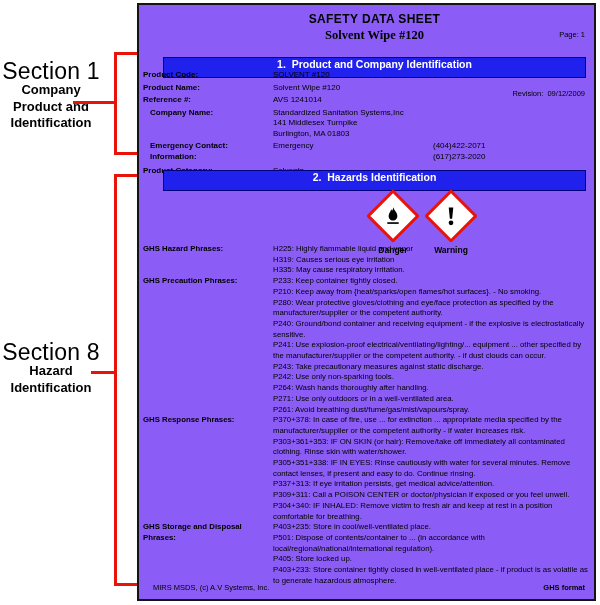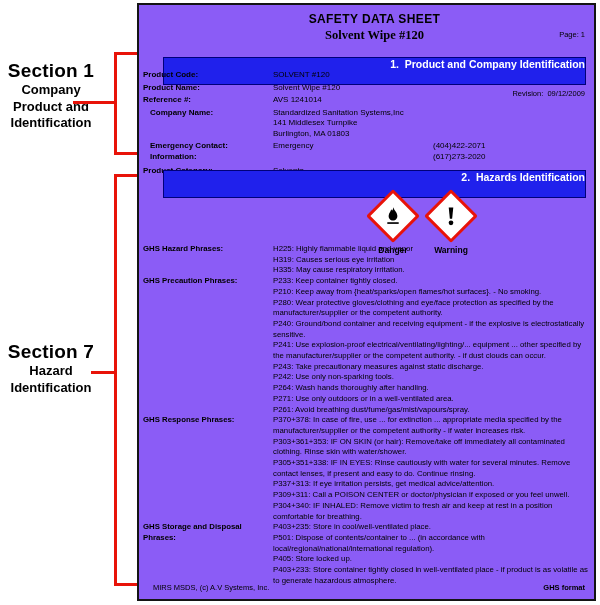--- a/index.html
+++ b/index.html
@@ -6,40 +6,40 @@
     --banner-blue:#2021EC; --red:#E81309; --border:#141414;
   }
   html,body{margin:0;padding:0;}
   body{
     width:600px;height:605px;position:relative;overflow:hidden;background:#fff;
     font-family:"Liberation Sans",sans-serif;color:#000;
     -webkit-font-smoothing:antialiased;
   }
   
   .ann{position:absolute;text-align:center;}
-  .ann-title{font-weight:bold;font-size:19px;line-height:22px;letter-spacing:.2px;}
+  .ann-title{font-weight:normal;font-size:23px;line-height:22px;letter-spacing:.2px;}
   .ann-sub{font-weight:bold;font-size:13px;line-height:16.5px;}
   #ann1{left:0;top:60px;width:102px;}
   #ann2{left:0;top:341px;width:102px;}
   
   .rl{position:absolute;background:var(--red);}
   
   .page{
     position:absolute;left:137px;top:3px;width:459px;height:598px;
     box-sizing:border-box;border:2px solid var(--border);background:#8b5cf6;
   }
   .hdr-c{position:absolute;top:7px;left:24px;width:423px;text-align:center;}
   .hdr-title{font-size:12px;font-weight:bold;letter-spacing:.4px;}
   .hdr-sub{font-family:"Liberation Serif",serif;font-size:12.5px;font-weight:bold;margin-top:2px;}
   .hdr-meta{position:absolute;top:6px;right:9px;text-align:right;font-size:7.5px;line-height:9.5px;white-space:pre;}
   .hdr-meta .pg{margin-bottom:2px;}
   .banner{
-    position:absolute;left:24px;width:423px;height:28px;box-sizing:border-box;
+    position:absolute;left:24px;width:423px;height:21px;box-sizing:border-box;
     background:var(--banner-blue);border:1px solid #00007a;color:#fff;
-    font-weight:bold;font-size:10.5px;line-height:12.5px;text-align:right;white-space:pre;
+    font-weight:bold;font-size:10.5px;line-height:12.5px;text-align:center;white-space:pre;
   }
   #banner1{top:52px;}
   #banner2{top:165px;}
   #id-rows{position:absolute;top:65px;left:4px;width:447px;font-size:8px;line-height:10.5px;}
   .id-row{display:grid;grid-template-columns:130px 160px 1fr;margin-bottom:2px;}
   .id-row.id-cat{margin-top:4px;}
   .id-label{font-weight:bold;}
   .id-label.ind{padding-left:7px;}
   #hazard-class{position:absolute;top:184px;left:4px;width:242px;font-size:8px;font-weight:bold;line-height:10.8px;}
   #pictograms{position:absolute;top:183px;left:229px;display:flex;gap:8px;}
@@ -62,21 +62,21 @@
 
 <div class="ann" id="ann1">
   <div class="ann-title">Section 1</div>
   <div class="ann-sub" id="ann1-sub">
       <div>Company</div>
       <div>Product and</div>
       <div>Identification</div>
     </div>
 </div>
 <div class="ann" id="ann2">
-  <div class="ann-title">Section 7</div>
+  <div class="ann-title">Section 8</div>
   <div class="ann-sub" id="ann2-sub">
       <div>Hazard</div>
       <div>Identification</div>
     </div>
 </div>
 
 <div class="rl" style="left:114px;top:52px;width:3px;height:103px;"></div>
 <div class="rl" style="left:114px;top:52px;width:50px;height:3px;"></div>
 <div class="rl" style="left:114px;top:152px;width:50px;height:3px;"></div>
 <div class="rl" style="left:73px;top:101px;width:41px;height:3px;"></div>

